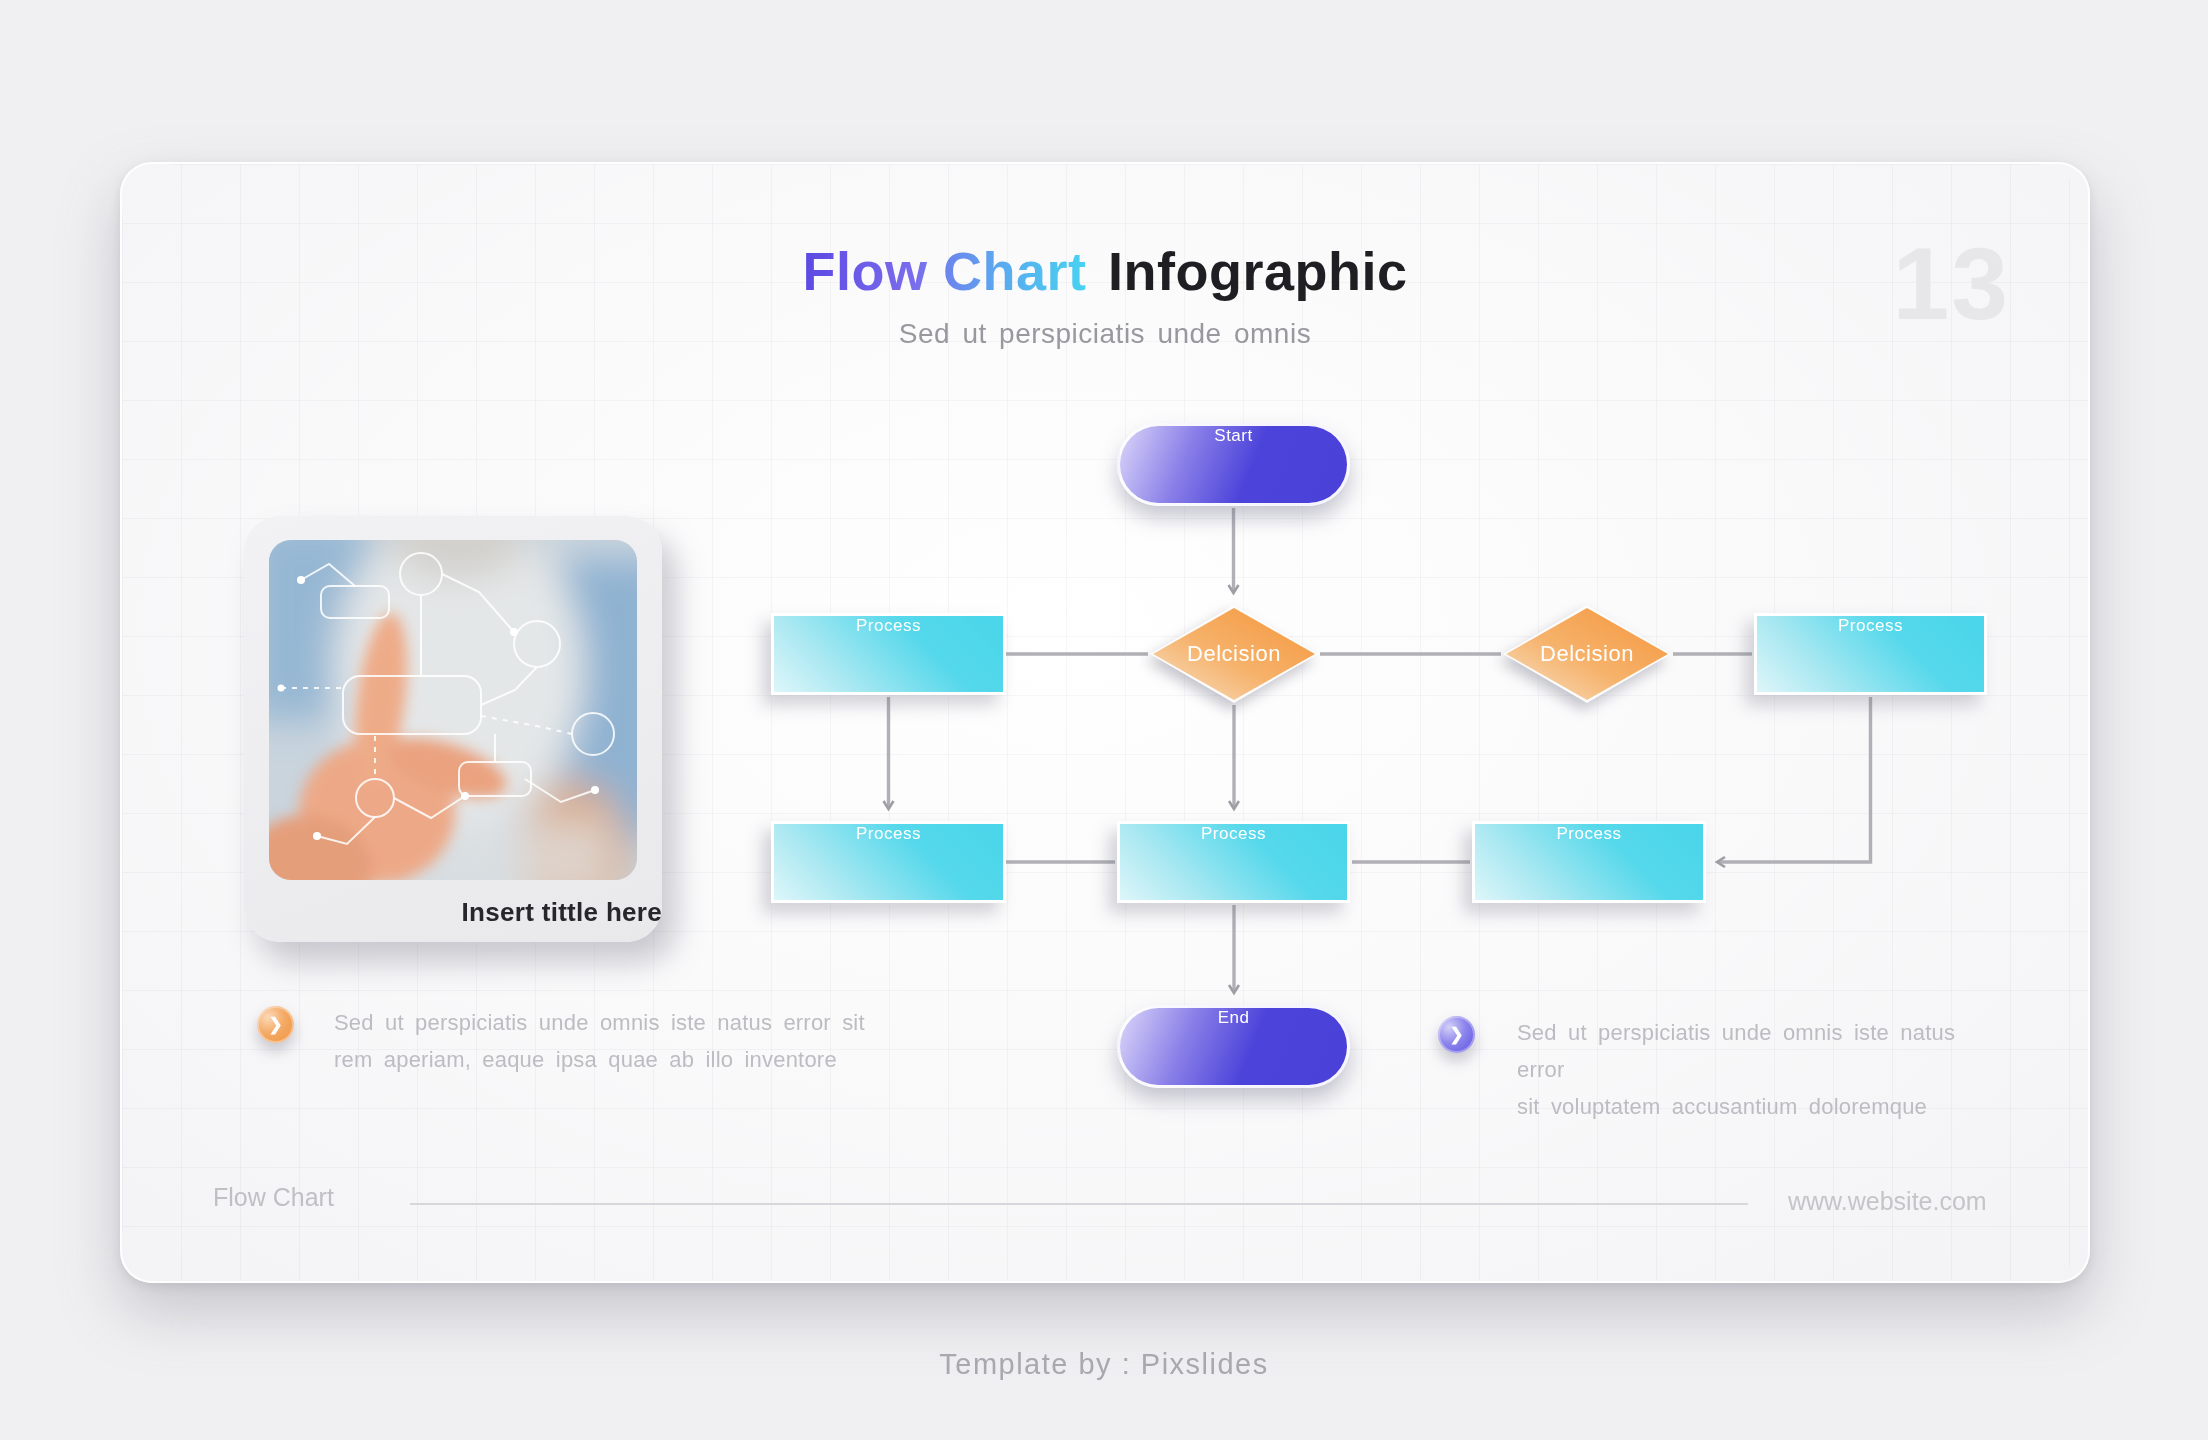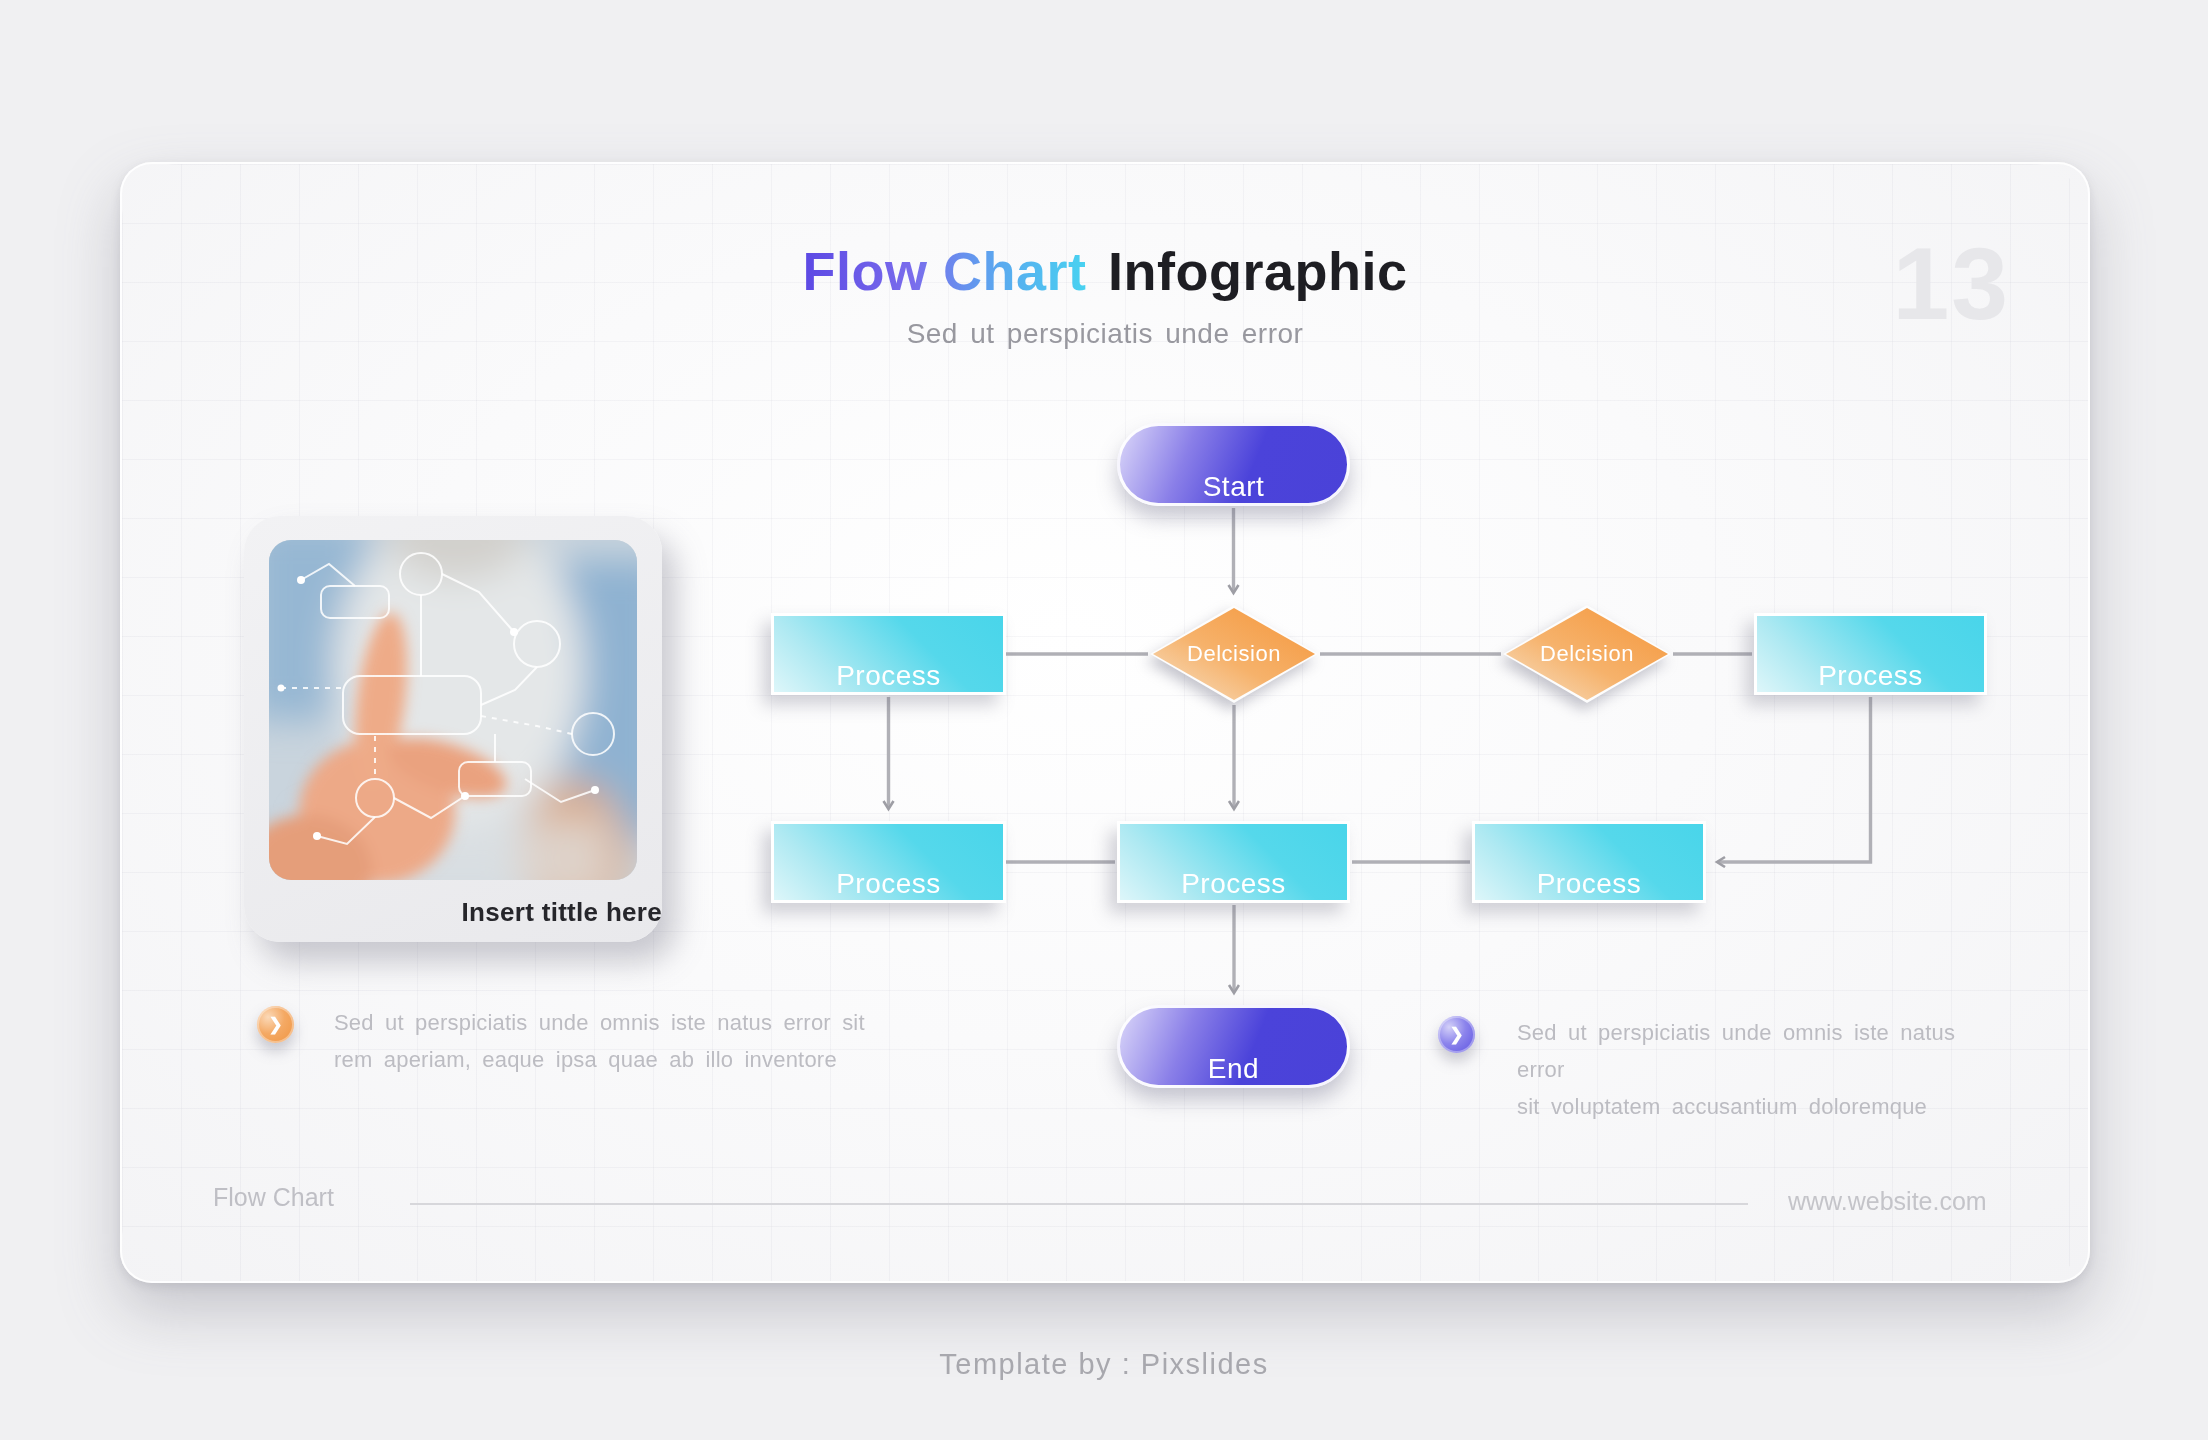--- a/index.html
+++ b/index.html
@@ -33,22 +33,22 @@
   .header { position:absolute; left:0; right:0; top:76px; text-align:center; }
   .title { font-size:54px; font-weight:700; letter-spacing:.5px; color:#1e1e23; }
   .title .accent {
     background: linear-gradient(90deg, #5c49e4 0%, #7a6cec 38%, #5aa9ef 68%, #47d5f1 100%);
     -webkit-background-clip:text; background-clip:text; color:transparent;
     padding-right:6px;
   }
   .subtitle { margin-top:16px; font-size:28px; color:#98989f; letter-spacing:.5px; word-spacing:4px; }
 
   
-  .node { position:absolute; display:flex; align-items:flex-end; justify-content:center;
-          color:#fff; font-size:28px; letter-spacing:.5px; }
+  .node { position:absolute; display:flex; align-items:flex-start; justify-content:center;
+          color:#fff; font-size:17px; letter-spacing:.5px; }
   .pill {
     width:233px; height:83px; border-radius:50px;
     background: linear-gradient(112deg, #dbd7f9 0%, #8a7fe8 30%, #4b43da 58%, #4a42d8 100%);
     border:3px solid rgba(255,255,255,.95);
     box-shadow: 0 12px 20px rgba(100,100,130,.35);
   }
   .proc {
     width:235px; height:82px;
     background: linear-gradient(225deg, #49d5ea 0%, #55d8eb 35%, #aee9f2 75%, #e7f9fb 105%);
     border:3px solid #ffffff;
@@ -112,21 +112,21 @@
 
 <div class="stage">
 
   <div class="slide">
     <div class="slide-grid"></div>
 
     <div class="page-number">13</div>
 
     <div class="header">
       <div class="title"><span class="accent">Flow Chart</span> <span>Infographic</span></div>
-      <div class="subtitle">Sed ut perspiciatis unde error</div>
+      <div class="subtitle">Sed ut perspiciatis unde omnis</div>
     </div>
 
     <svg class="connectors" width="1970" height="1121" viewBox="0 0 1970 1121">
       <defs>
         <marker id="arrow" markerWidth="14" markerHeight="14" refX="9" refY="6" orient="auto" markerUnits="userSpaceOnUse">
           <path d="M2,1 L10,6 L2,11" fill="none" stroke="#9e9ea5" stroke-width="2.6"></path>
         </marker>
       </defs>
       <g stroke="#b0b0b6" stroke-width="3.4" fill="none">
         <path d="M1111.5,344 L1111.5,428" marker-end="url(#arrow)"></path>

